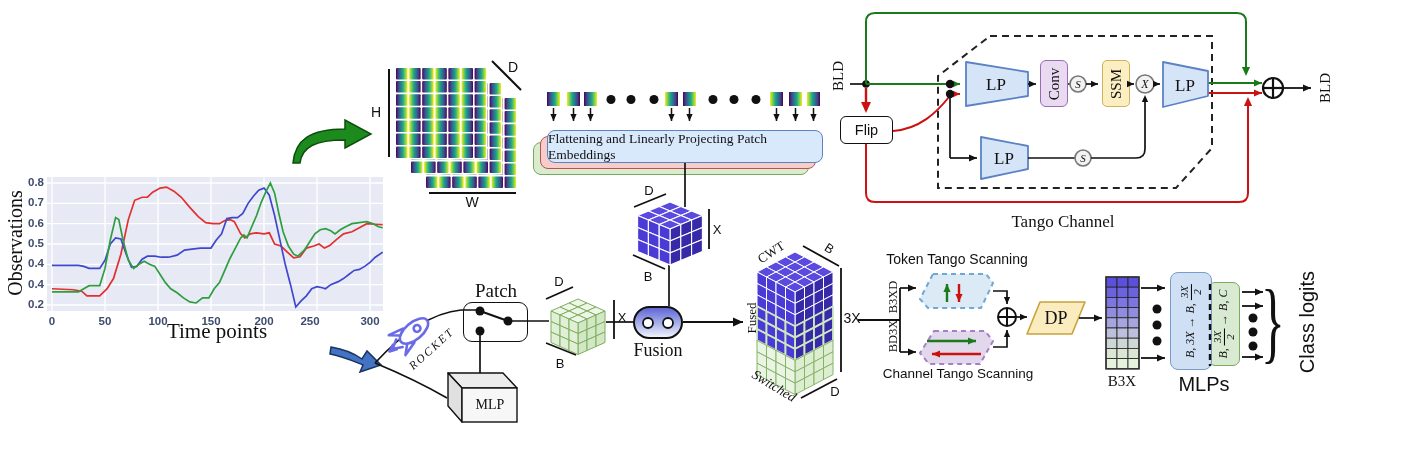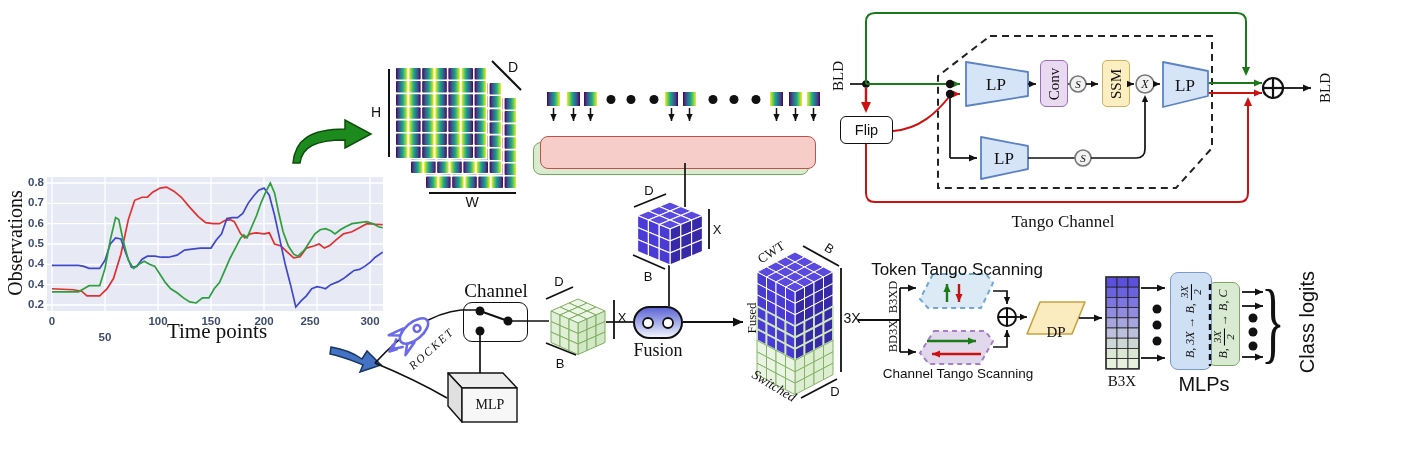--- a/index.html
+++ b/index.html
@@ -33,20 +33,23 @@
   .fr .d{display:block}
   .brace{font-family:"Liberation Serif",serif;font-size:90px;font-weight:300;transform:translate(-50%,-50%) scaleX(.55)}
 </style>
 </head>
 <body>
 
 <div id="canvas">
 
   <div class="box flatg"></div>
   <div class="box flatr"></div>
+  <div class="box flatb">
+    <div class="inner">Flattening and Linearly Projecting Patch Embeddings</div>
+  </div>
   <div class="box switchbox"></div>
   <div class="box flipbox">
     <span>Flip</span>
   </div>
   <div class="box convbox">
     <div class="rotlbl">Conv</div>
   </div>
   <div class="box ssmbox">
     <div class="rotlbl">SSM</div>
   </div>
@@ -606,53 +609,53 @@
     </svg>
 
   <div class="lbl serif rr" style="--r:-90deg;left:15px;top:243px;font-size:20px">Observations</div>
   <div class="lbl serif" style="left:217px;top:331px;font-size:21px">Time points</div>
   <div class="lbl sans" style="left:376px;top:112px;font-size:14px">H</div>
   <div class="lbl sans" style="left:472px;top:202px;font-size:14px">W</div>
   <div class="lbl sans" style="left:513px;top:67px;font-size:14px">D</div>
   <div class="lbl sans" style="left:649px;top:190px;font-size:13px">D</div>
   <div class="lbl sans" style="left:717px;top:229px;font-size:13px">X</div>
   <div class="lbl sans" style="left:648px;top:276px;font-size:13px">B</div>
-  <div class="lbl serif" style="left:496px;top:290px;font-size:19px">Channel</div>
+  <div class="lbl serif" style="left:496px;top:290px;font-size:19px">Patch</div>
   <div class="lbl serif it rr" style="--r:-42deg;left:432px;top:349px;font-size:11.5px;letter-spacing:2px">ROCKET</div>
   <div class="lbl serif" style="left:490px;top:405px;font-size:14px">MLP</div>
   <div class="lbl sans" style="left:559px;top:281px;font-size:13px">D</div>
   <div class="lbl sans" style="left:622px;top:317px;font-size:13px">X</div>
   <div class="lbl sans" style="left:560px;top:363px;font-size:13px">B</div>
   <div class="lbl serif" style="left:658px;top:350px;font-size:18px">Fusion</div>
   <div class="lbl serif rr" style="--r:-33deg;left:771px;top:252px;font-size:13px">CWT</div>
   <div class="lbl sans rr" style="--r:33deg;left:829px;top:249px;font-size:12.5px">B</div>
   <div class="lbl serif rr" style="--r:-90deg;left:751px;top:318px;font-size:13px">Fused</div>
   <div class="lbl serif it rr" style="--r:31deg;left:774px;top:386px;font-size:13.5px">Switched</div>
   <div class="lbl sans" style="left:835px;top:391px;font-size:13px">D</div>
   <div class="lbl sans" style="left:852px;top:318px;font-size:14px">3X</div>
-  <div class="lbl sans" style="left:957px;top:269px;font-size:17px">Token Tango Scanning</div>
+  <div class="lbl sans" style="left:957px;top:259px;font-size:14px">Token Tango Scanning</div>
   <div class="lbl sans" style="left:958px;top:374px;font-size:13.5px">Channel Tango Scanning</div>
   <div class="lbl serif rr" style="--r:-90deg;left:893px;top:297px;font-size:12.5px">B3XD</div>
   <div class="lbl serif rr" style="--r:-90deg;left:893px;top:336px;font-size:12.5px">BD3X</div>
-  <div class="lbl serif" style="left:1056px;top:332px;font-size:15px">DP</div>
+  <div class="lbl serif" style="left:1056px;top:318px;font-size:18px">DP</div>
   <div class="lbl serif" style="left:1122px;top:381px;font-size:15px">B3X</div>
   <div class="lbl sans" style="left:1204px;top:384px;font-size:20px">MLPs</div>
   <div class="lbl brace" style="left:1273px;top:322px">}</div>
   <div class="lbl sans rr" style="--r:-90deg;left:1307px;top:322px;font-size:20px">Class logits</div>
   <div class="lbl serif rr" style="--r:-90deg;left:838px;top:76px;font-size:15px">BLD</div>
   <div class="lbl serif rr" style="--r:-90deg;left:1325px;top:88px;font-size:15px">BLD</div>
   <div class="lbl serif" style="left:996px;top:84px;font-size:17px">LP</div>
   <div class="lbl serif" style="left:1185px;top:85px;font-size:17px">LP</div>
   <div class="lbl serif" style="left:1004px;top:158px;font-size:17px">LP</div>
   <div class="lbl serif" style="left:1063px;top:221px;font-size:17px">Tango Channel</div>
   <div class="lbl serif it" style="left:1078px;top:84px;font-size:11px">S</div>
   <div class="lbl serif it" style="left:1083px;top:158px;font-size:11px">S</div>
   <div class="lbl serif it" style="left:1145px;top:84px;font-size:12px">X</div>
 <div class="tick xtick" style="left: 52px; top: 316px;">0</div>
-    <div class="tick xtick" style="left: 105px; top: 316px; margin-top: 16px;">50</div>
+    <div class="tick xtick" style="left: 105px; top: 316px;">50</div>
     <div class="tick xtick" style="left: 158px; top: 316px;">100</div>
     <div class="tick xtick" style="left: 211px; top: 316px;">150</div>
     <div class="tick xtick" style="left: 264px; top: 316px;">200</div>
     <div class="tick xtick" style="left: 310px; top: 316px; text-align: right;">250</div>
     <div class="tick xtick" style="left: 370px; top: 316px; text-align: right;">300</div>
     <div class="tick ytick" style="left: 44px; top: 305px;">0.2</div>
     <div class="tick ytick" style="left: 44px; top: 284.667px;">0.4</div>
     <div class="tick ytick" style="left: 44px; top: 264.333px;">0.4</div>
     <div class="tick ytick" style="left: 44px; top: 244px;">0.5</div>
     <div class="tick ytick" style="left: 44px; top: 223.667px;">0.6</div>

